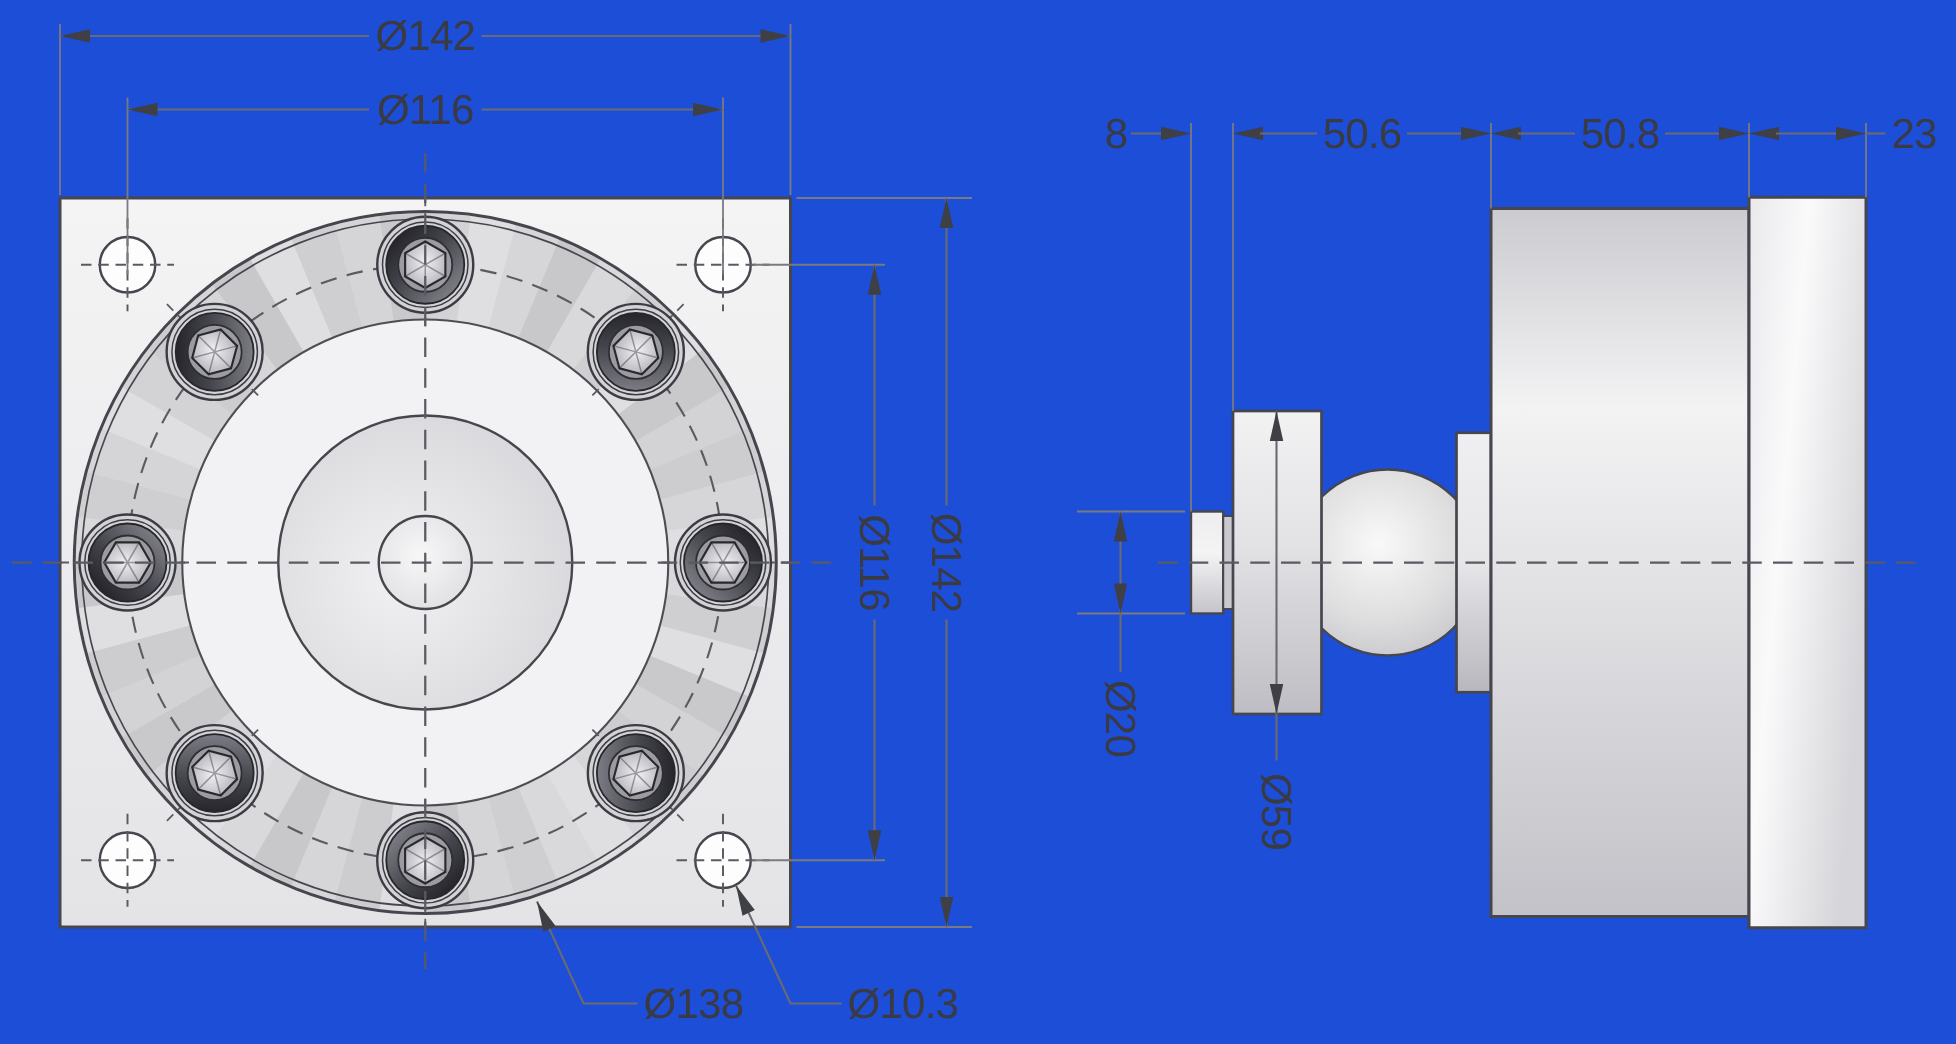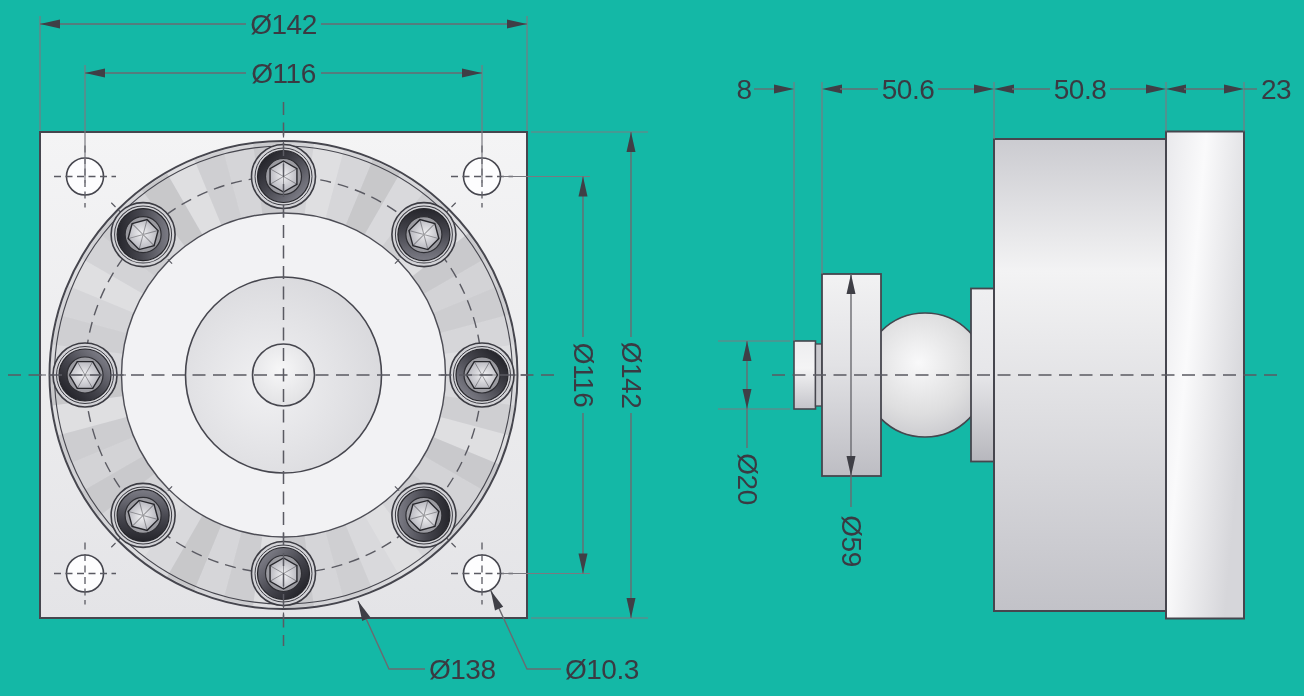--- a/index.html
+++ b/index.html
@@ -1,16 +1,16 @@
 <!DOCTYPE html>
 <html><head>
 <meta charset="utf-8">
 <style>
   html,body{margin:0;padding:0;background:#ffffff;}
-  .canvas{position:relative;width:1304px;height:696px;background:#14b8a6;overflow:hidden;}
+  .canvas{position:relative;width:1304px;height:696px;background:#1d4ed8;overflow:hidden;}
   svg{display:block;}
   svg text{
     font-family:"Liberation Sans","DejaVu Sans",sans-serif;
     font-size:28px;
     letter-spacing:-0.5px;
     fill:#3a3a42;
   }
   .outline{stroke:#46464e;}
   .dimln{stroke:#6a6a70;stroke-width:1.4;fill:none;}
   .extln{stroke:#7a7a80;stroke-width:1.2;fill:none;}

